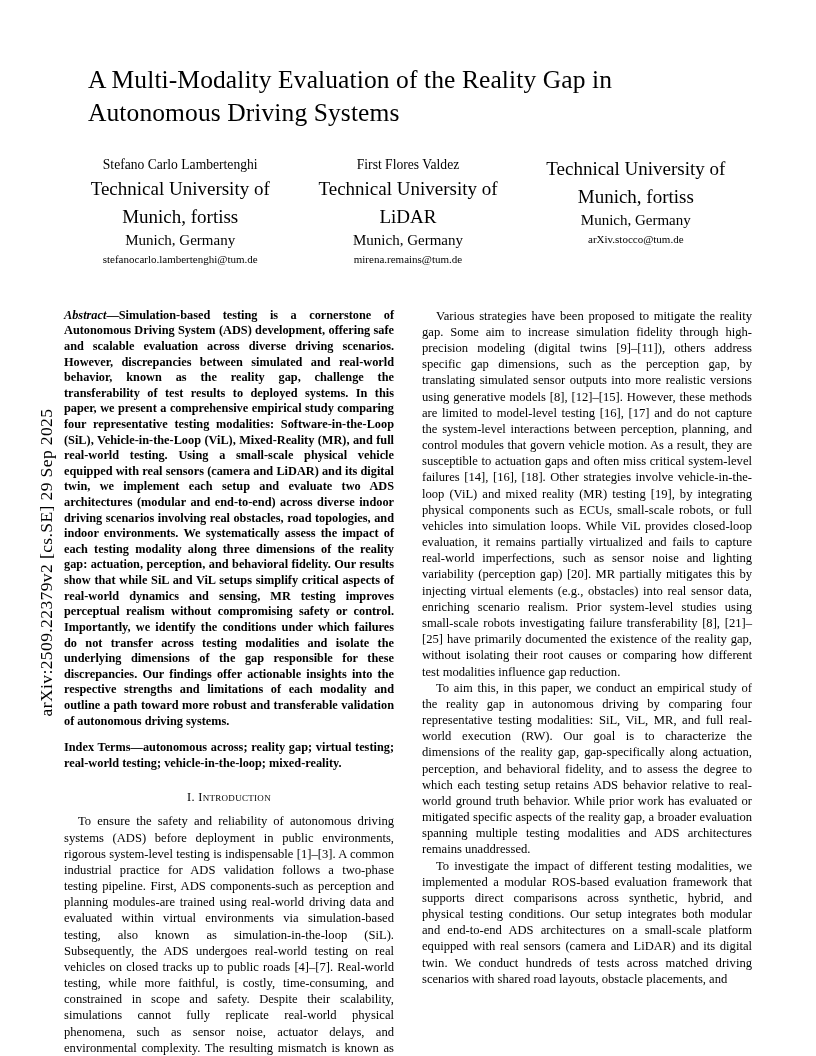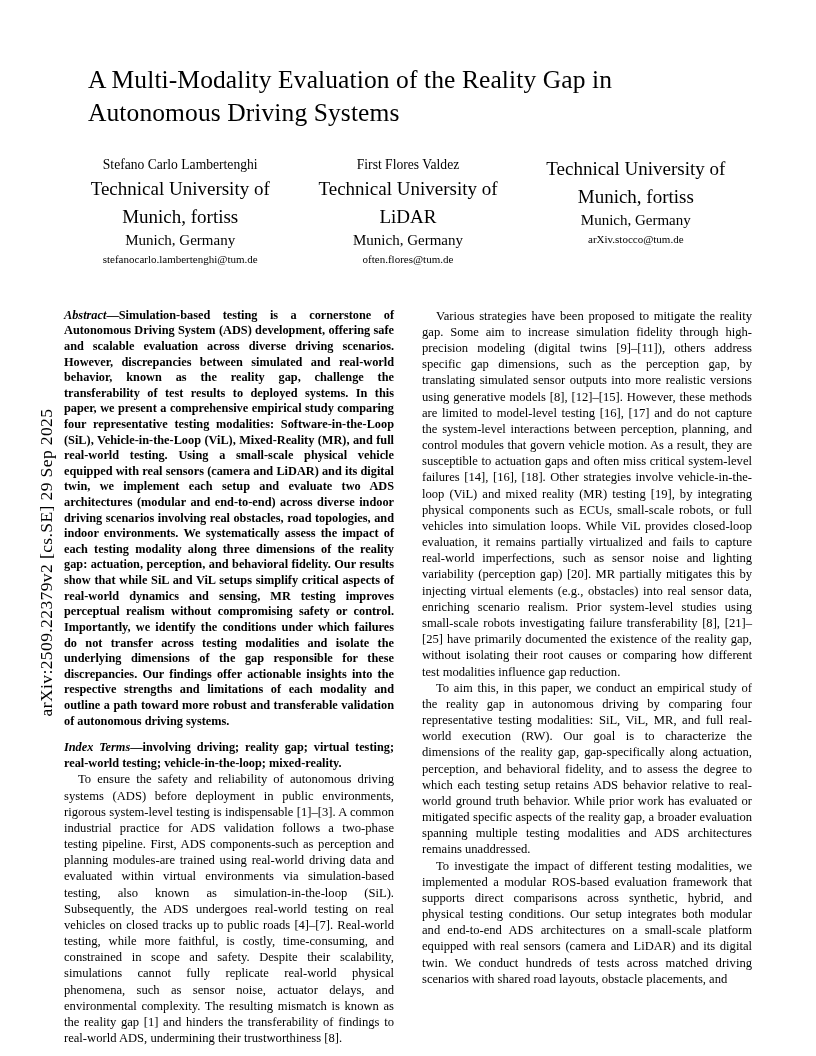--- a/index.html
+++ b/index.html
@@ -96,21 +96,20 @@
     font-weight: bold;
   }
   .indexterms {
     font-weight: bold;
     font-size: 12.3px;
     line-height: 1.27;
     text-align: justify;
     margin-top: 11px;
   }
   .indexterms .lead {
-    font-style: italic;
     font-weight: bold;
   }
   .section-head {
     text-align: center;
     font-size: 12.4px;
     font-variant: small-caps;
     margin-top: 19px;
     margin-bottom: 7px;
     letter-spacing: 0.3px;
   }
@@ -137,40 +136,41 @@
       <div class="author">
         <div class="name">Stefano Carlo Lambertenghi</div>
         <div class="affil">Technical University of Munich, fortiss</div>
         <div class="city">Munich, Germany</div>
         <div class="email">stefanocarlo.lambertenghi@tum.de</div>
       </div>
       <div class="author">
         <div class="name">First Flores Valdez</div>
         <div class="affil">Technical University of LiDAR</div>
         <div class="city">Munich, Germany</div>
-        <div class="email">often.flores@tum.de</div>
+        <div class="email">mirena.remains@tum.de</div>
       </div>
       <div class="author">
         <div class="affil">Technical University of Munich, fortiss</div>
         <div class="city">Munich, Germany</div>
         <div class="email">arXiv.stocco@tum.de</div>
       </div>
     </div>
 
     <div class="columns">
 
       <div class="col">
         <div class="abstract">
           <span class="lead">Abstract</span><span>—Simulation-based testing is a cornerstone of Autonomous Driving System (ADS) development, offering safe and scalable evaluation across diverse driving scenarios. However, discrepancies between simulated and real-world behavior, known as the reality gap, challenge the transferability of test results to deployed systems. In this paper, we present a comprehensive empirical study comparing four representative testing modalities: Software-in-the-Loop (SiL), Vehicle-in-the-Loop (ViL), Mixed-Reality (MR), and full real-world testing. Using a small-scale physical vehicle equipped with real sensors (camera and LiDAR) and its digital twin, we implement each setup and evaluate two ADS architectures (modular and end-to-end) across diverse indoor driving scenarios involving real obstacles, road topologies, and indoor environments. We systematically assess the impact of each testing modality along three dimensions of the reality gap: actuation, perception, and behavioral fidelity. Our results show that while SiL and ViL setups simplify critical aspects of real-world dynamics and sensing, MR testing improves perceptual realism without compromising safety or control. Importantly, we identify the conditions under which failures do not transfer across testing modalities and isolate the underlying dimensions of the gap responsible for these discrepancies. Our findings offer actionable insights into the respective strengths and limitations of each modality and outline a path toward more robust and transferable validation of autonomous driving systems.</span>
         </div>
 
         <div class="indexterms">
-          <span class="lead">Index Terms</span><span>—involving driving; reality gap; virtual testing; real-world testing; vehicle-in-the-loop; mixed-reality.</span>
+          <span class="lead">Index Terms</span><span>—autonomous across; reality gap; virtual testing; real-world testing; vehicle-in-the-loop; mixed-reality.</span>
         </div>
 
+        <div class="section-head">I.  Introduction</div>
 
         <p class="para">To ensure the safety and reliability of autonomous driving systems (ADS) before deployment in public environments, rigorous system-level testing is indispensable [1]–[3]. A common industrial practice for ADS validation follows a two-phase testing pipeline. First, ADS components-such as perception and planning modules-are trained using real-world driving data and evaluated within virtual environments via simulation-based testing, also known as simulation-in-the-loop (SiL). Subsequently, the ADS undergoes real-world testing on real vehicles on closed tracks up to public roads [4]–[7]. Real-world testing, while more faithful, is costly, time-consuming, and constrained in scope and safety. Despite their scalability, simulations cannot fully replicate real-world physical phenomena, such as sensor noise, actuator delays, and environmental complexity. The resulting mismatch is known as the reality gap [1] and hinders the transferability of findings to real-world ADS, undermining their trustworthiness [8].</p>
       </div>
 
       <div class="col">
         <p class="para">Various strategies have been proposed to mitigate the reality gap. Some aim to increase simulation fidelity through high-precision modeling (digital twins [9]–[11]), others address specific gap dimensions, such as the perception gap, by translating simulated sensor outputs into more realistic versions using generative models [8], [12]–[15]. However, these methods are limited to model-level testing [16], [17] and do not capture the system-level interactions between perception, planning, and control modules that govern vehicle motion. As a result, they are susceptible to actuation gaps and often miss critical system-level failures [14], [16], [18]. Other strategies involve vehicle-in-the-loop (ViL) and mixed reality (MR) testing [19], by integrating physical components such as ECUs, small-scale robots, or full vehicles into simulation loops. While ViL provides closed-loop evaluation, it remains partially virtualized and fails to capture real-world imperfections, such as sensor noise and lighting variability (perception gap) [20]. MR partially mitigates this by injecting virtual elements (e.g., obstacles) into real sensor data, enriching scenario realism. Prior system-level studies using small-scale robots investigating failure transferability [8], [21]–[25] have primarily documented the existence of the reality gap, without isolating their root causes or comparing how different test modalities influence gap reduction.</p>
         <p class="para">To aim this, in this paper, we conduct an empirical study of the reality gap in autonomous driving by comparing four representative testing modalities: SiL, ViL, MR, and full real-world execution (RW). Our goal is to characterize the dimensions of the reality gap, gap-specifically along actuation, perception, and behavioral fidelity, and to assess the degree to which each testing setup retains ADS behavior relative to real-world ground truth behavior. While prior work has evaluated or mitigated specific aspects of the reality gap, a broader evaluation spanning multiple testing modalities and ADS architectures remains unaddressed.</p>
         <p class="para">To investigate the impact of different testing modalities, we implemented a modular ROS-based evaluation framework that supports direct comparisons across synthetic, hybrid, and physical testing conditions. Our setup integrates both modular and end-to-end ADS architectures on a small-scale platform equipped with real sensors (camera and LiDAR) and its digital twin. We conduct hundreds of tests across matched driving scenarios with shared road layouts, obstacle placements, and</p>
       </div>
 

